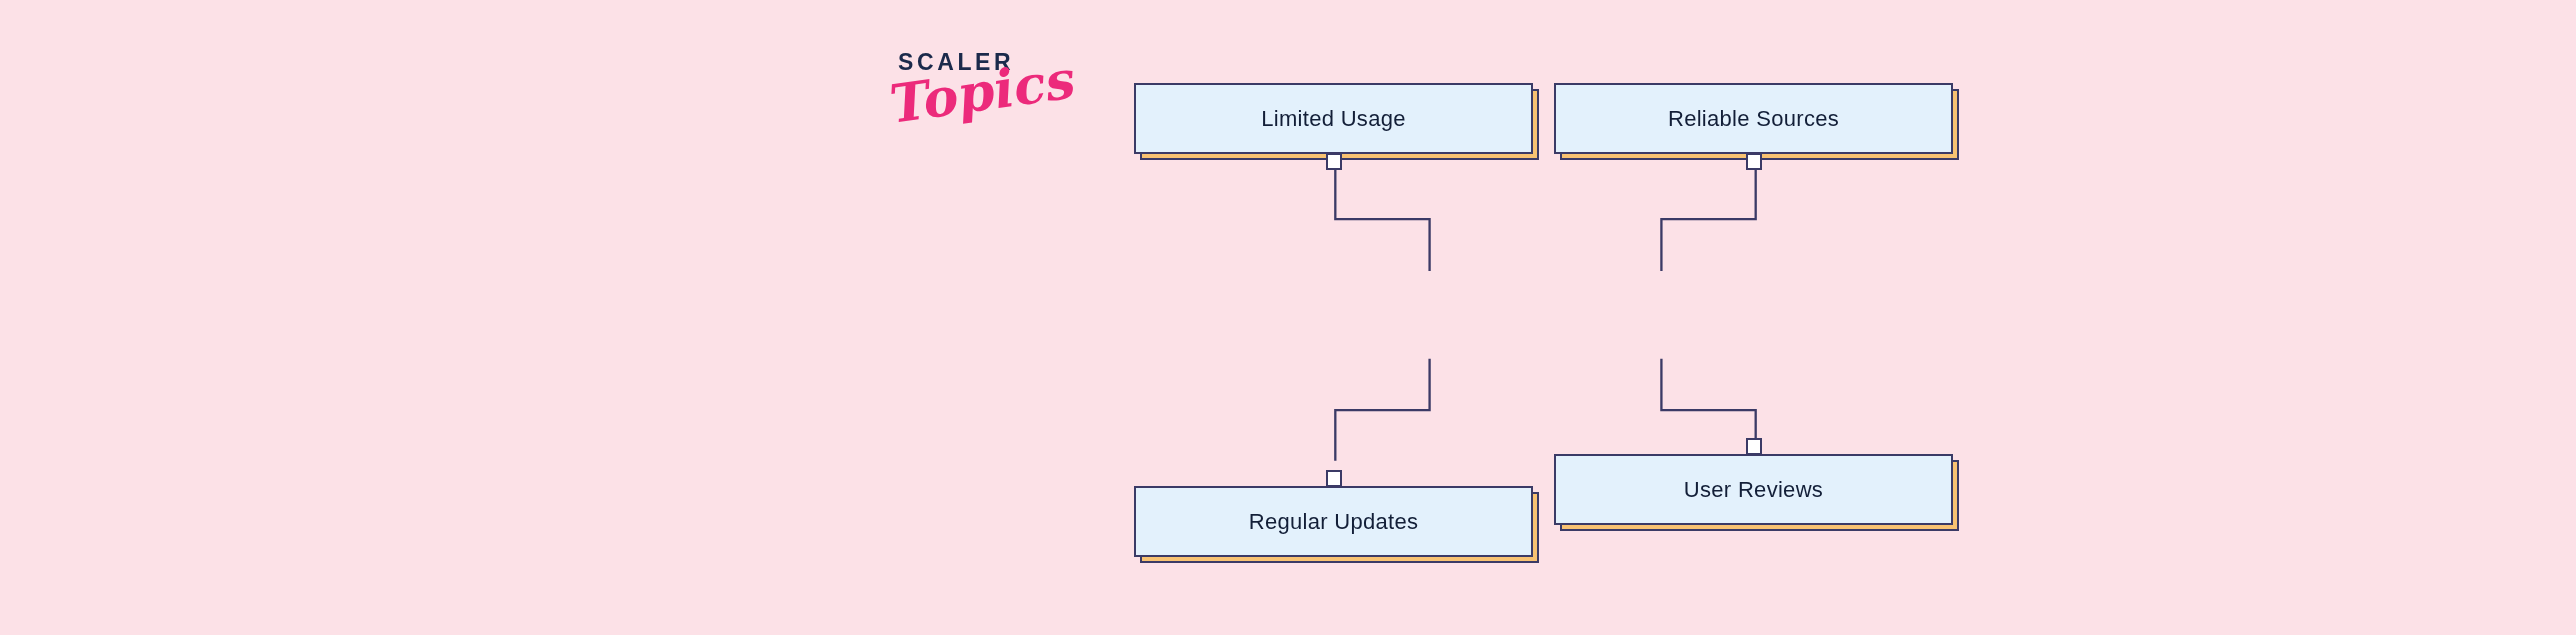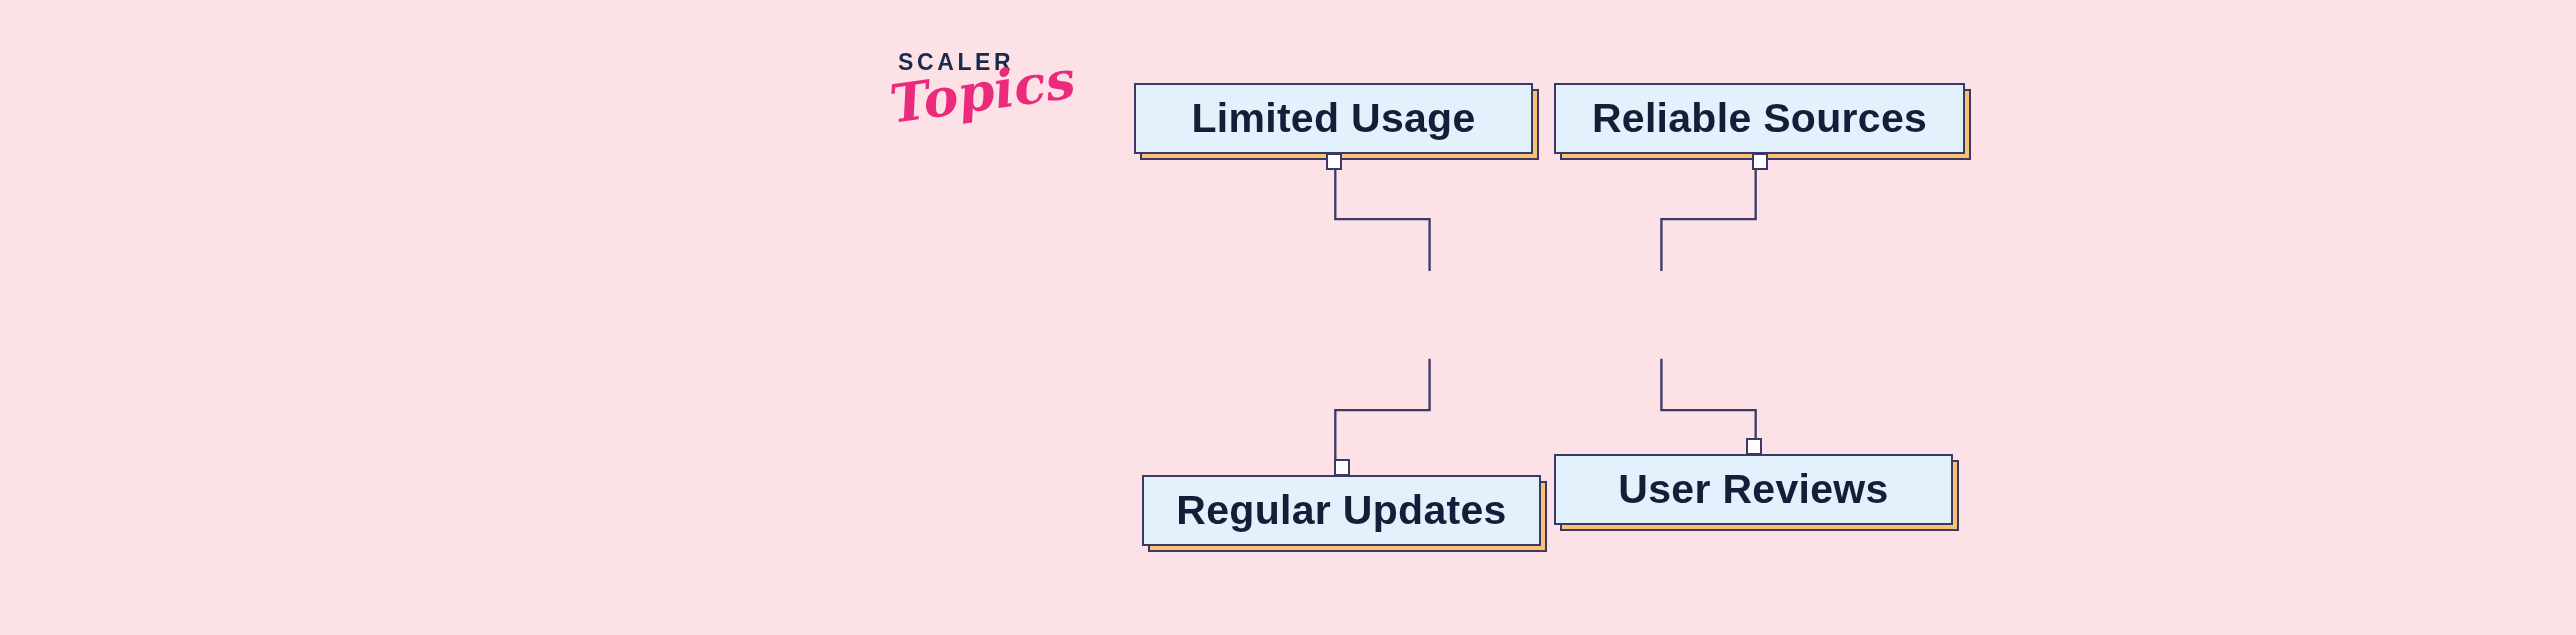--- a/index.html
+++ b/index.html
@@ -82,22 +82,22 @@
   .node-face {
     position: absolute;
     inset: 0;
     background: #E3F1FC;
     border: 2.1px solid #3B3A66;
     display: flex;
     align-items: center;
     justify-content: center;
   }
   .node-label {
-    font-size: 41px;
-    font-weight: 700;
+    font-size: 22px;
+    font-weight: 400;
     color: #131F38;
     letter-spacing: 0.3px;
     white-space: nowrap;
   }
   .handle {
     position: absolute;
     left: 50%;
     transform: translateX(-50%);
     width: 12px;
     height: 13.4px;
@@ -150,30 +150,30 @@
   </svg>
 
   <div class="node" style="left:1134px; top:83px;">
     <div class="node-shadow"></div>
     <div class="node-face">
       <span class="node-label">Limited Usage</span>
     </div>
     <div class="handle handle-bottom"></div>
   </div>
 
-  <div class="node" style="left:1554px; top:83px;padding-left:12px;">
+  <div class="node" style="left:1554px; top:83px;">
     <div class="node-shadow"></div>
     <div class="node-face">
       <span class="node-label">Reliable Sources</span>
     </div>
     <div class="handle handle-bottom"></div>
   </div>
 
 
-  <div class="node" style="left:1134px; top:475px;margin-left:8px;">
+  <div class="node" style="left:1134px; top:486px;">
     <div class="node-shadow"></div>
     <div class="node-face">
       <span class="node-label">Regular Updates</span>
     </div>
     <div class="handle handle-top"></div>
   </div>
 
   <div class="node" style="left:1554px; top:454px;">
     <div class="node-shadow"></div>
     <div class="node-face">

